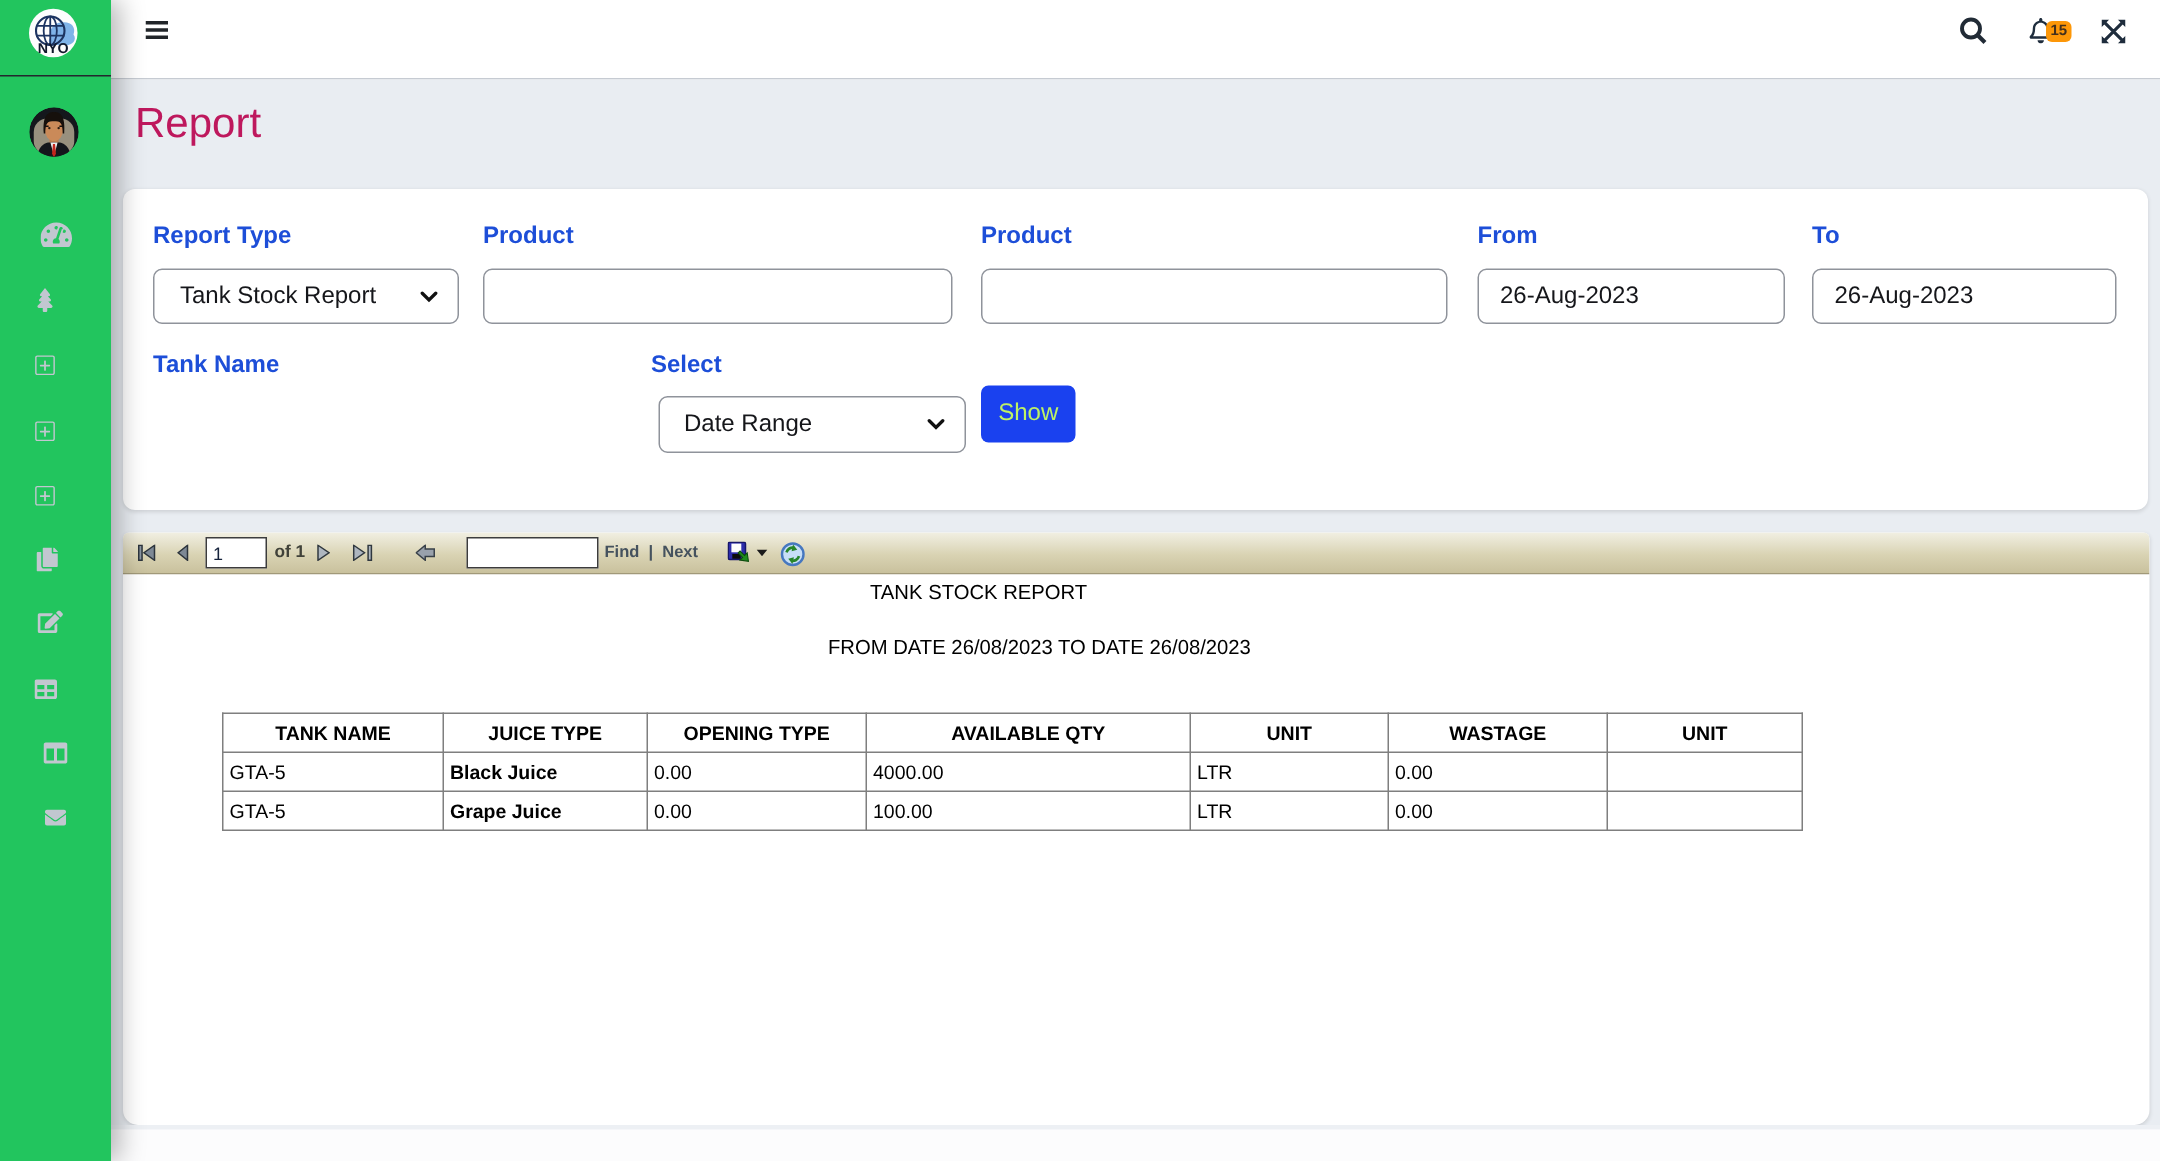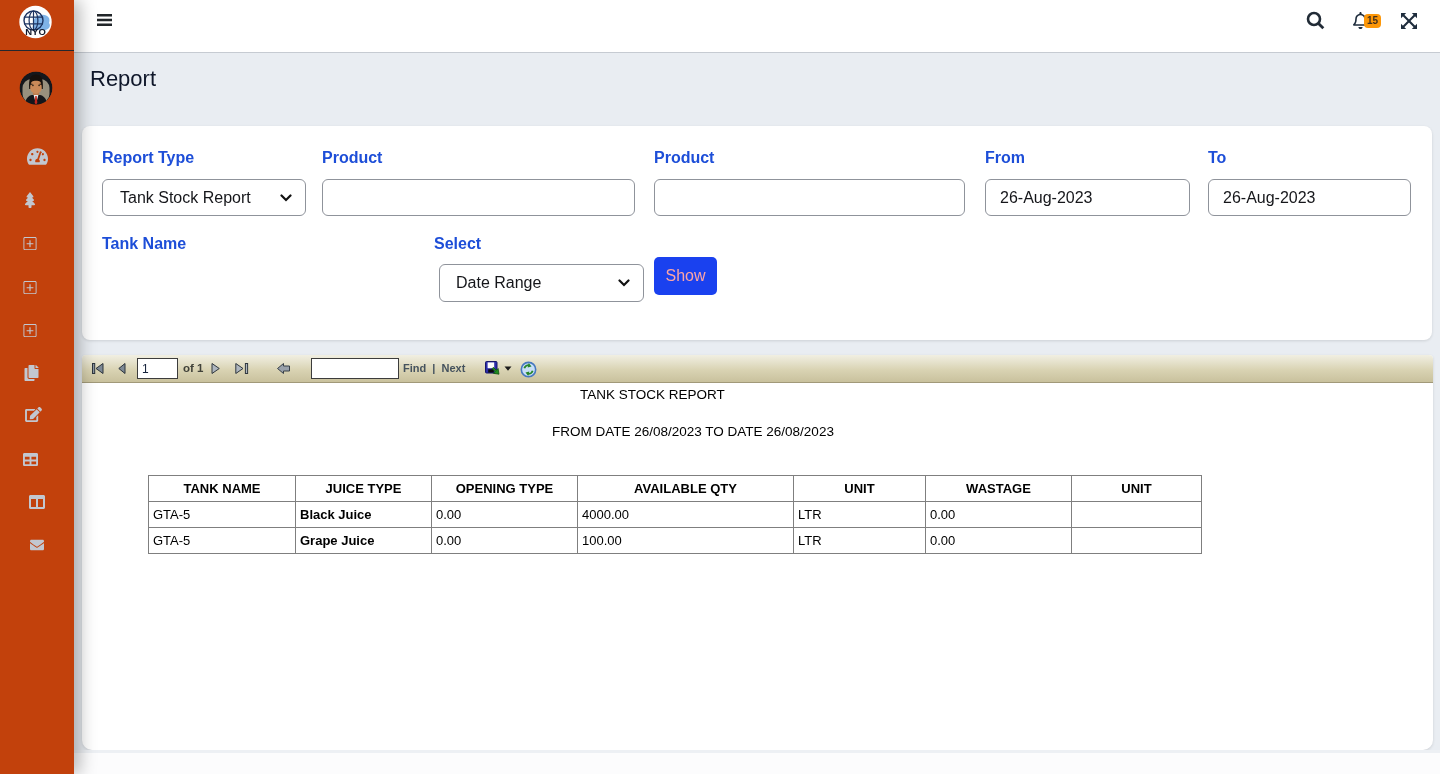--- a/index.html
+++ b/index.html
@@ -2,38 +2,38 @@
 <html><head>
 <meta charset="utf-8">
 <style>
 * { margin:0; padding:0; box-sizing:border-box; }
 html,body { width:1440px; height:774px; overflow:hidden; background:#fff; }
 body { font-family:"Liberation Sans", sans-serif; }
 #app { position:relative; width:1440px; height:774px; }
 .abs { position:absolute; }
 
 
-#sidebar { position:absolute; left:0; top:0; width:74px; height:774px; background:#c2410c; z-index:5; box-shadow:6px 0 16px rgba(0,0,0,0.28); }
+#sidebar { position:absolute; left:0; top:0; width:74px; height:774px; background:#22c55e; z-index:5; box-shadow:6px 0 16px rgba(0,0,0,0.28); }
 #brand { position:absolute; left:0; top:0; width:74px; height:51px; border-bottom:1px solid #23272e; }
 .sideicon { position:absolute; }
 
 
 #navbar { position:absolute; left:74px; top:0; width:1366px; height:53px; background:#fff; border-bottom:1px solid #c6cbd2; }
 
 
 #content { position:absolute; left:74px; top:53px; width:1366px; height:700px; background:#e9edf2; }
-#pagetitle { position:absolute; left:90px; top:66px; font-size:22px; font-weight:400; color:#0f172a;text-align:right; }
+#pagetitle { position:absolute; left:90px; top:66px; font-size:28px; font-weight:400; color:#be185d;text-align:right; }
 
 
 #card1 { position:absolute; left:82px; top:126px; width:1350px; height:214px; background:#fff; border-radius:8px; box-shadow:0 1px 3px rgba(0,0,0,0.12); }
 .lbl { position:absolute; font-size:16px; font-weight:700; color:#1d4ed8; line-height:16px; }
 .field { position:absolute; height:37px; background:#fff; border:1px solid #8f939b; border-radius:6px; font-size:16px; color:#15161a; display:flex; align-items:center; }
 .field .txt { padding-left:14px; }
 .chev { position:absolute; right:13px; top:50%; margin-top:-4px; }
-#showbtn { position:absolute; left:572px; top:131px; width:63px; height:38px; background:#1a41ef; border-radius:5px; color:#fca5a5; font-size:16px; display:flex; align-items:center; justify-content:center; }
+#showbtn { position:absolute; left:572px; top:131px; width:63px; height:38px; background:#1a41ef; border-radius:5px; color:#bef264; font-size:16px; display:flex; align-items:center; justify-content:center; }
 
 
 #rv { position:absolute; left:82px; top:355px; width:1351px; height:395px; background:#fff; border-radius:4px 4px 10px 10px; box-shadow:0 1px 3px rgba(0,0,0,0.12); }
 #rvtoolbar { position:absolute; left:0; top:0; width:100%; height:28px; background:linear-gradient(180deg,#f1efe2 0%,#e4e0c9 30%,#d9d3b3 55%,#d0c9a7 80%,#c9c19d 100%); border-bottom:1px solid #a19979; border-radius:4px 4px 0 0; }
 .tbtxt { position:absolute; font-size:11px; font-weight:700; color:#41423a; top:7px; }
 #pagebox { position:absolute; left:55px; top:3px; width:41px; height:21px; background:#fff; border:1px solid #3c3c3c; font-size:12px; color:#16233c; padding:3px 0 0 4px; font-weight:400;}
 #findbox { position:absolute; left:229px; top:3px; width:88px; height:21px; background:#fff; border:1px solid #3c3c3c; }
 .rpt { font-size:13.5px; color:#000; position:absolute; white-space:nowrap; }
 
 

